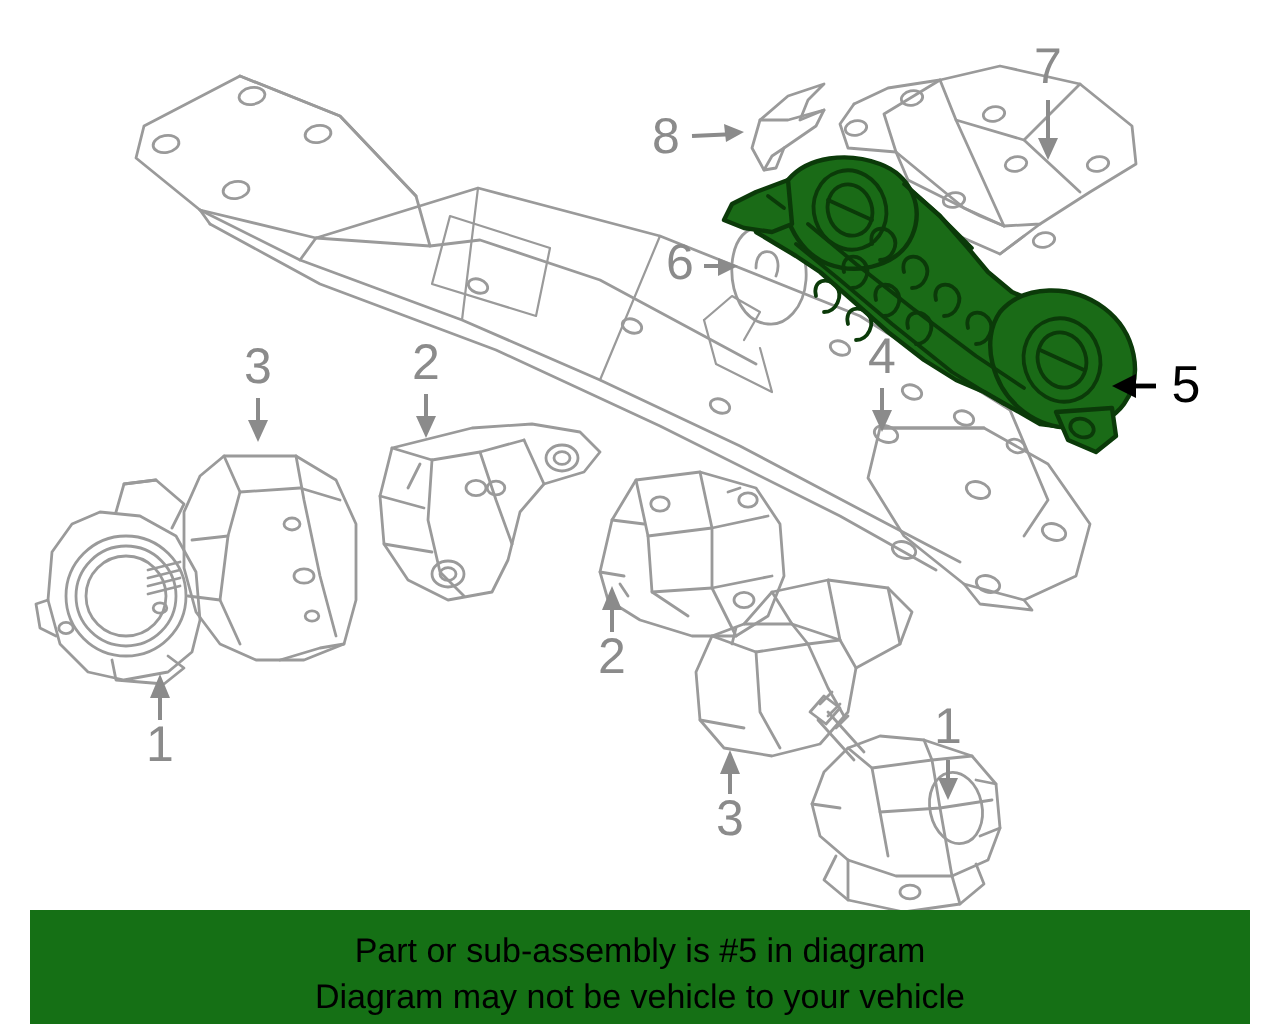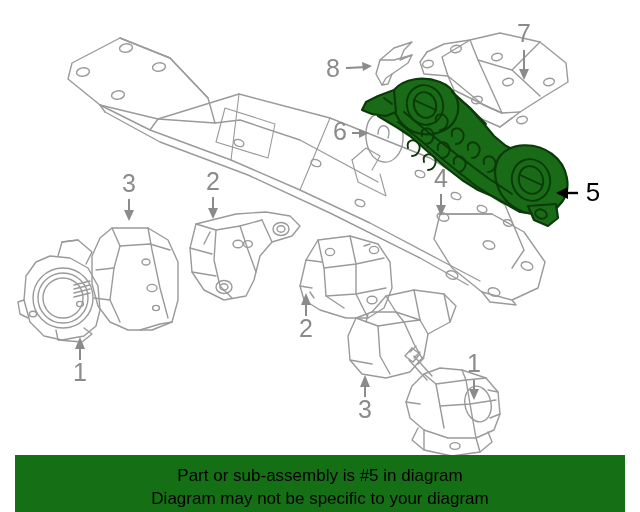--- a/index.html
+++ b/index.html
@@ -366,16 +366,16 @@
         <line x1="474" y1="380" x2="474" y2="394" stroke="#8b8b8b" stroke-width="2"></line>
         <path d="M474 400 L469 389 L479 389 Z" fill="#8b8b8b"></path>
         <text class="callout-text" x="474" y="365">1</text>
       </g>
 
     </g>
   </svg>
 
   <div id="notice-banner">
     <div class="notice-line">Part or sub-assembly is #5 in diagram</div>
-    <div class="notice-line">Diagram may not be specific to your diagram</div>
+    <div class="notice-line">Diagram may not be vehicle to your vehicle</div>
   </div>
 
 </div>
 
 </body></html>

